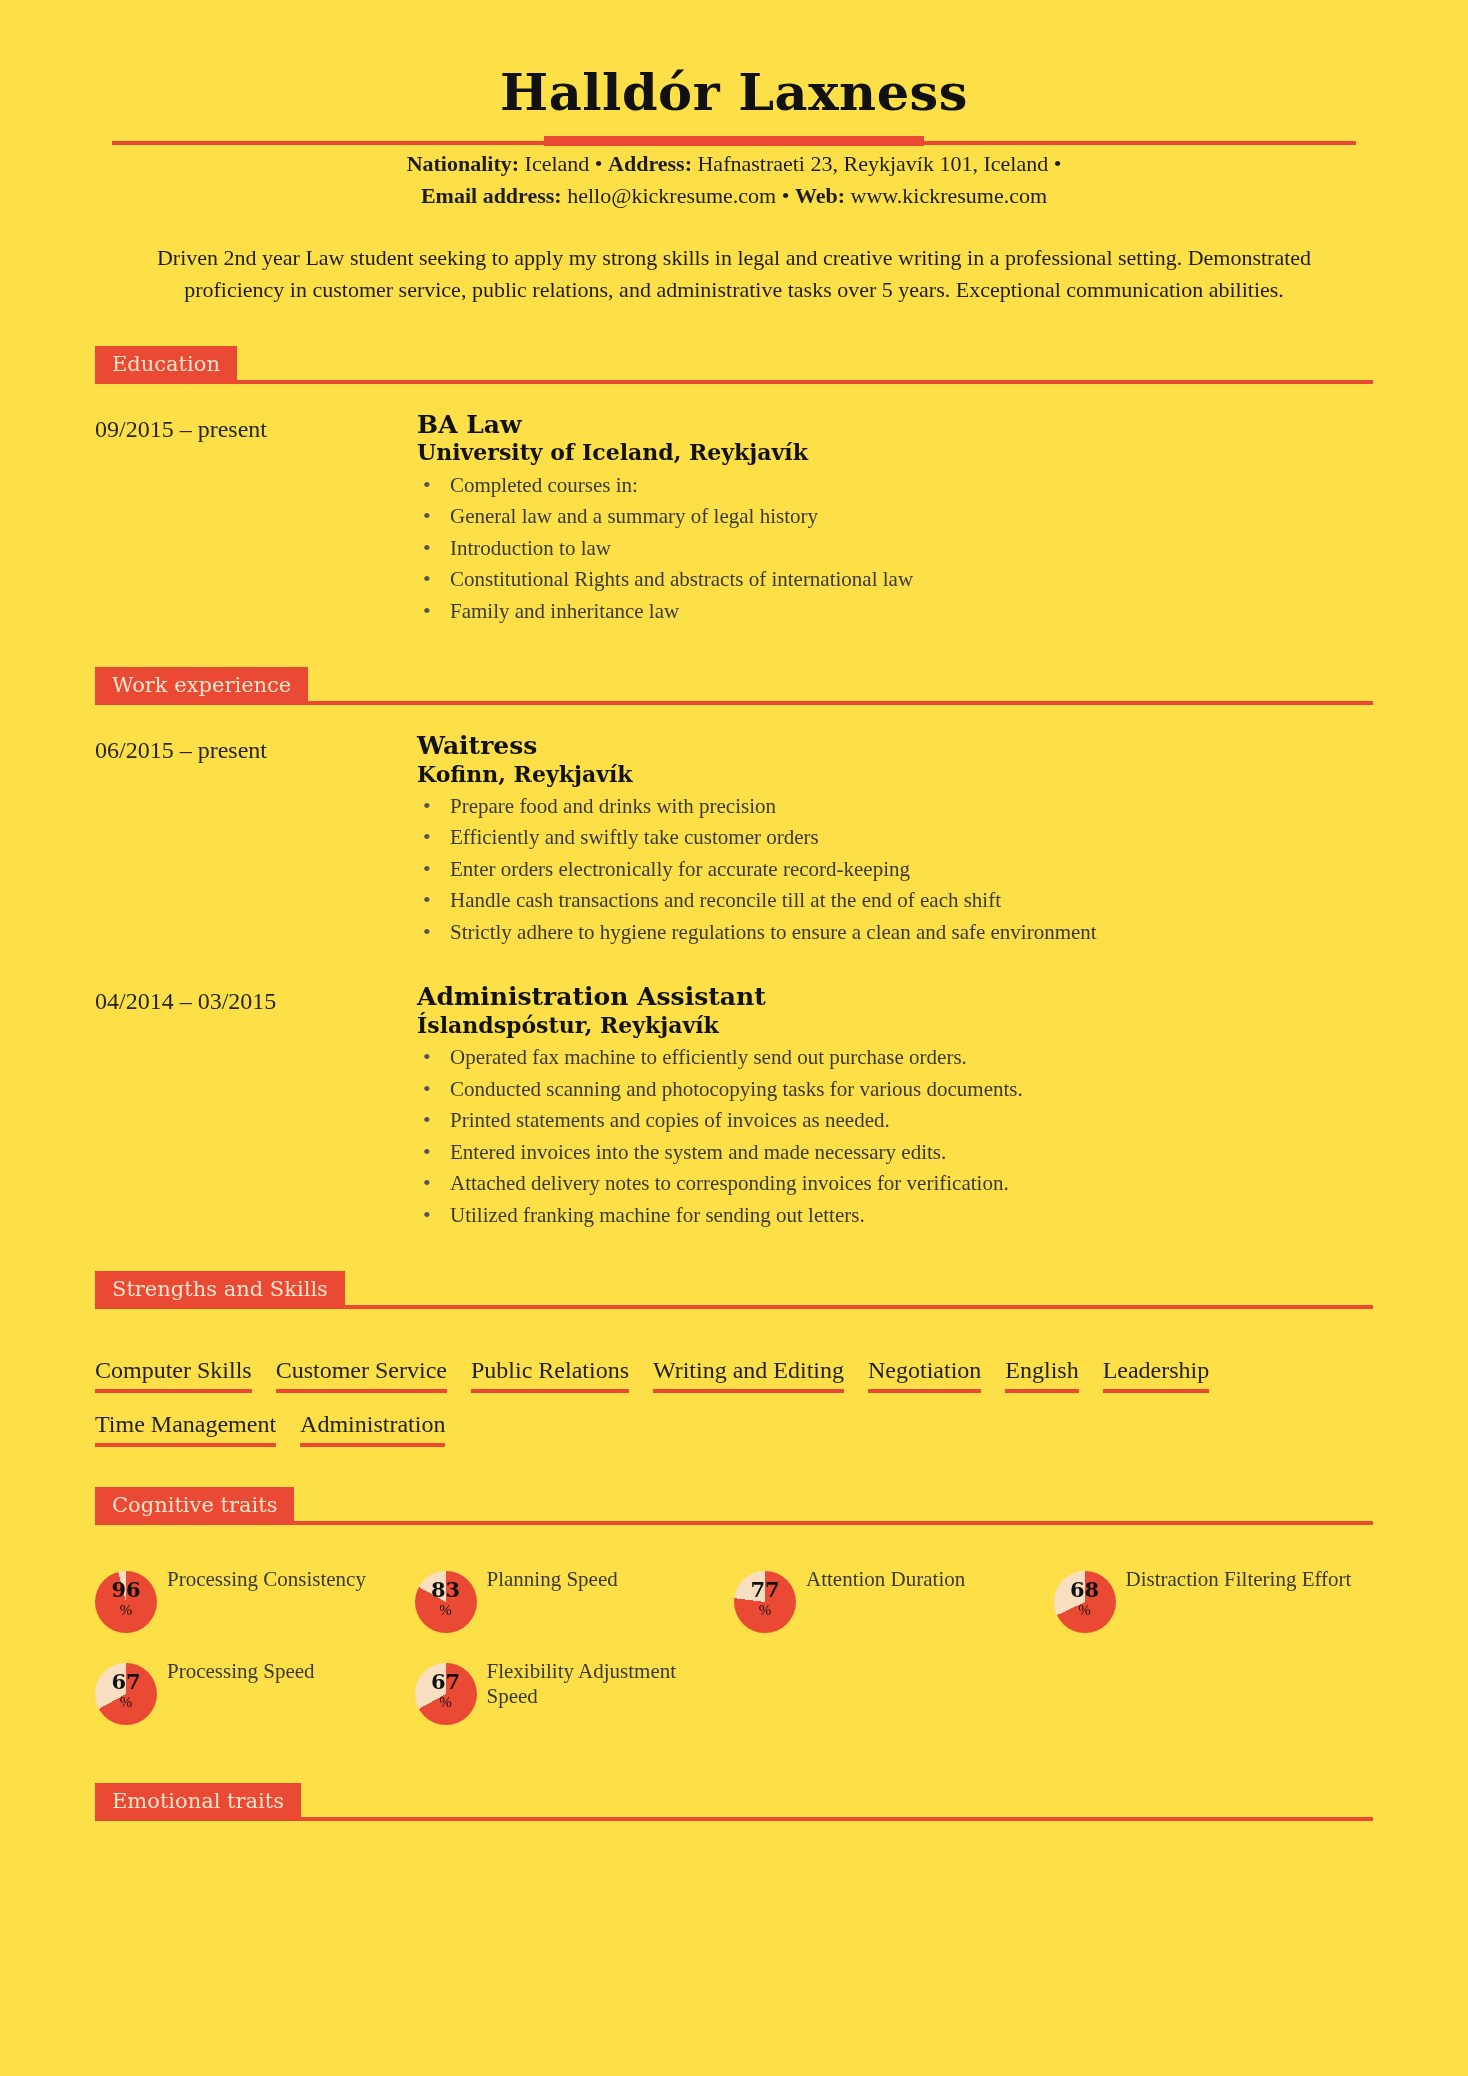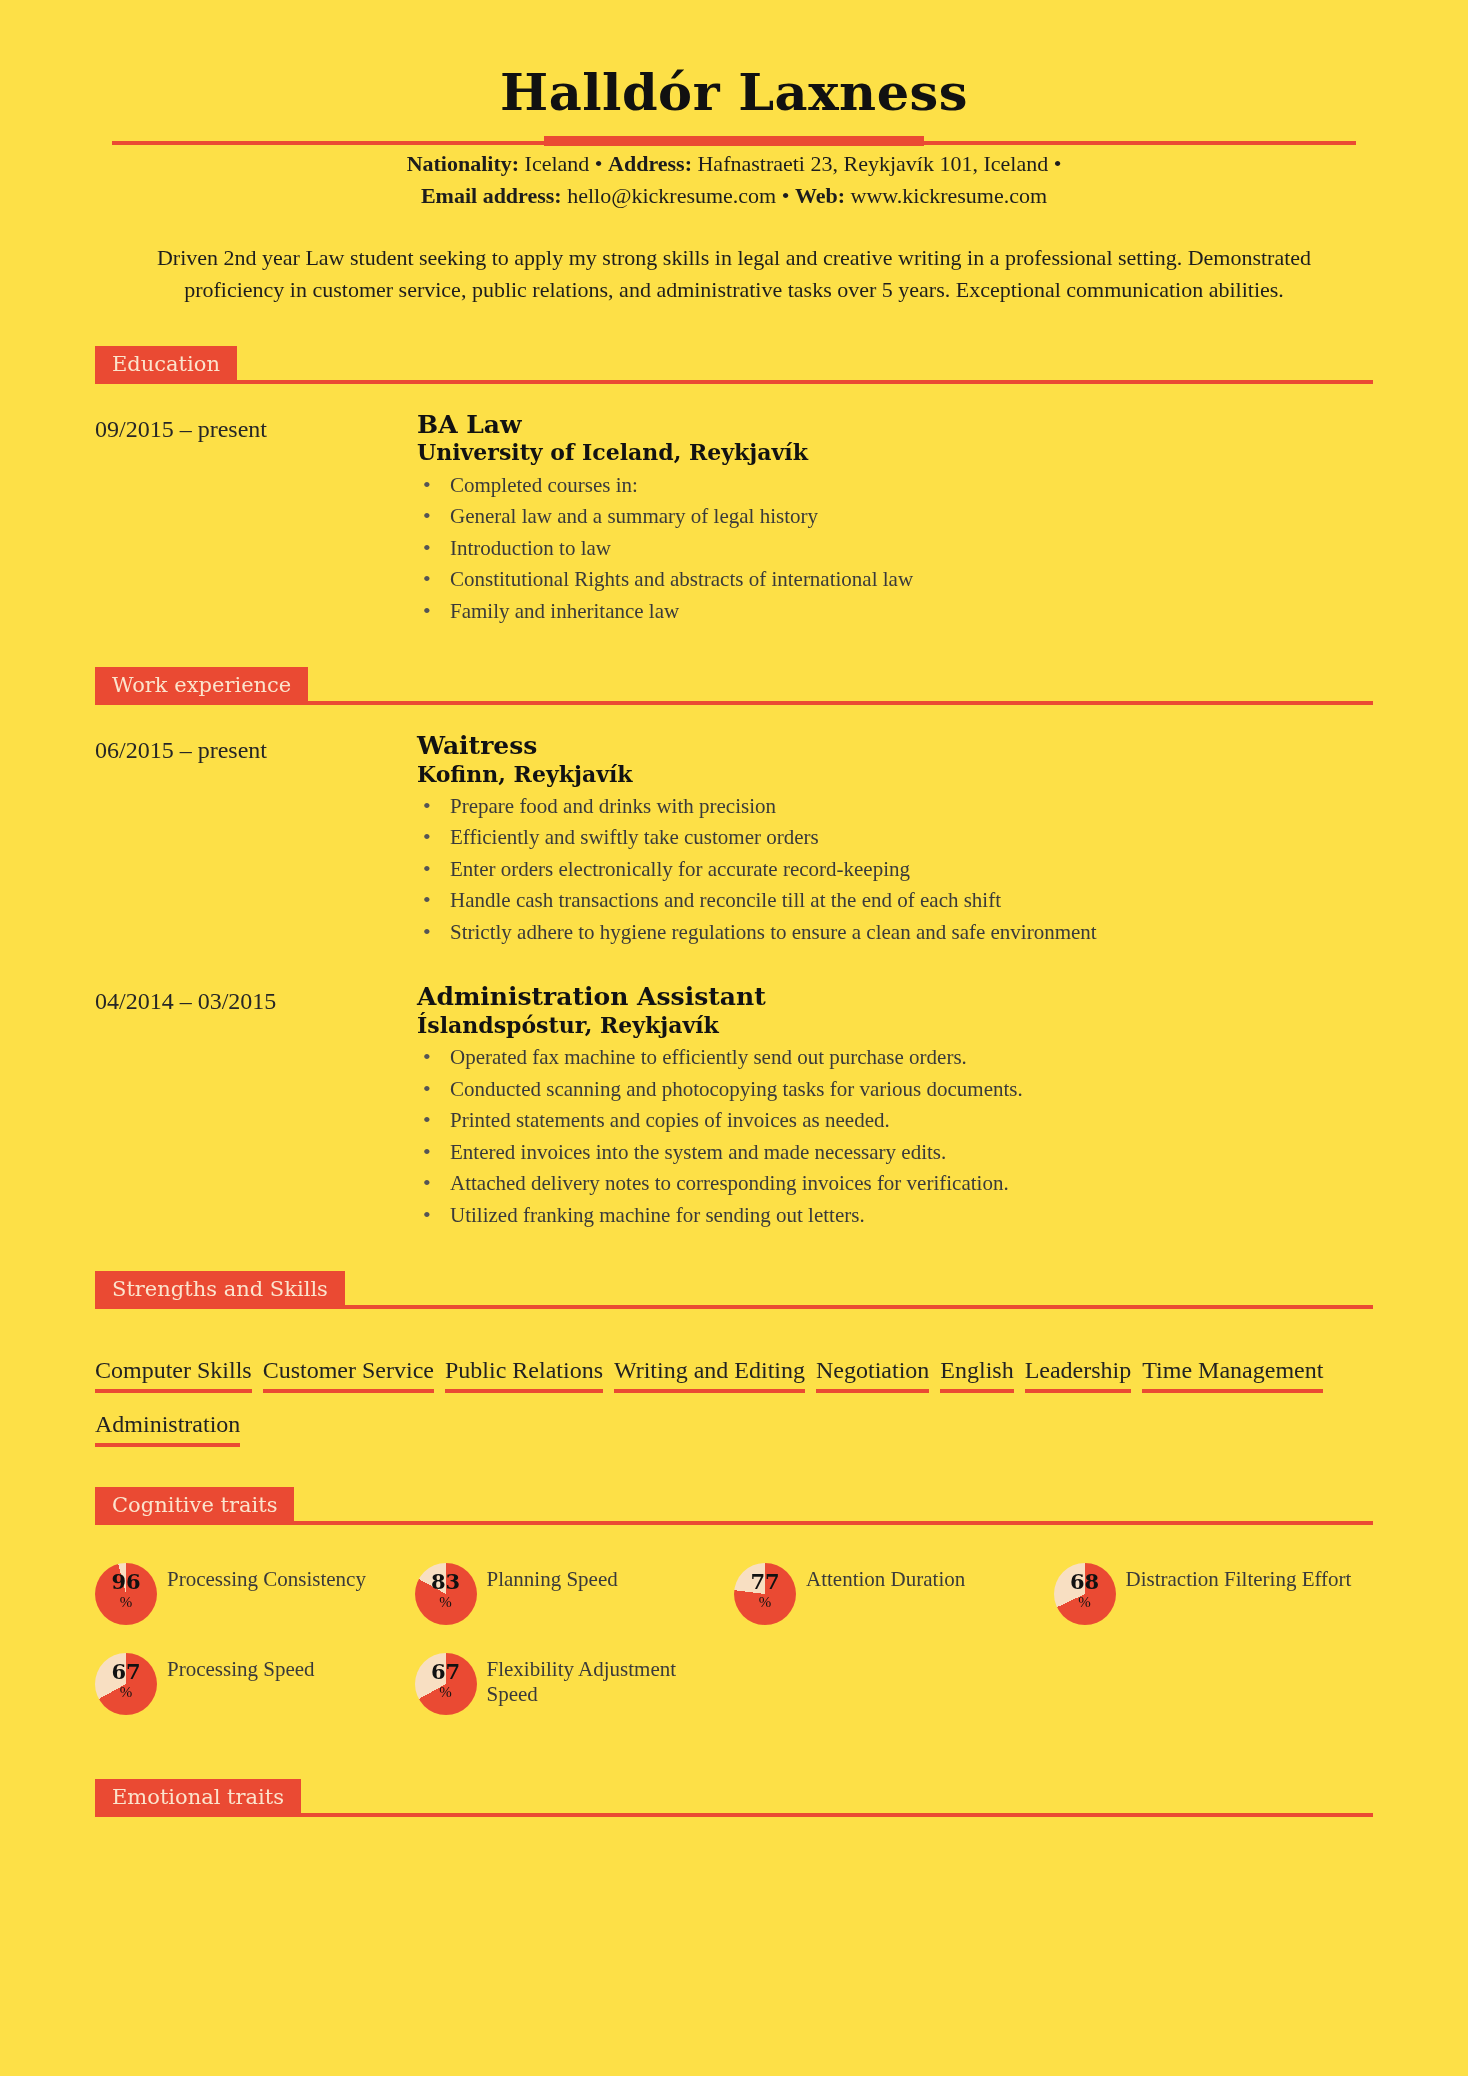--- a/index.html
+++ b/index.html
@@ -146,21 +146,21 @@
     top: -2px;
     font-size: 22px;
     color: #555;
   }
 
   
   .skills {
     margin: 46px 95px 0 95px;
     display: flex;
     flex-wrap: wrap;
-    gap: 16px 11px;
+    gap: 16px 24px;
     max-width: 1240px;
   }
   .skill {
     font-size: 24px;
     color: #222;
     line-height: 1.25;
     border-bottom: 4px solid #ea4a33;
     padding-bottom: 4px;
     white-space: nowrap;
   }
@@ -179,21 +179,21 @@
     padding-right: 14px;
     margin-bottom: 18px;
     min-height: 72px;
   }
   .pie-wrap {
     position: relative;
     width: 62px;
     height: 62px;
     flex: 0 0 62px;
     margin-right: 10px;
-    margin-top: 4px;
+    margin-top: 12px;
   }
   .pie {
     position: absolute;
     inset: 0;
     border-radius: 50%;
   }
   .pie-num {
     position: absolute;
     left: 0; right: 0;
     top: 8px;

